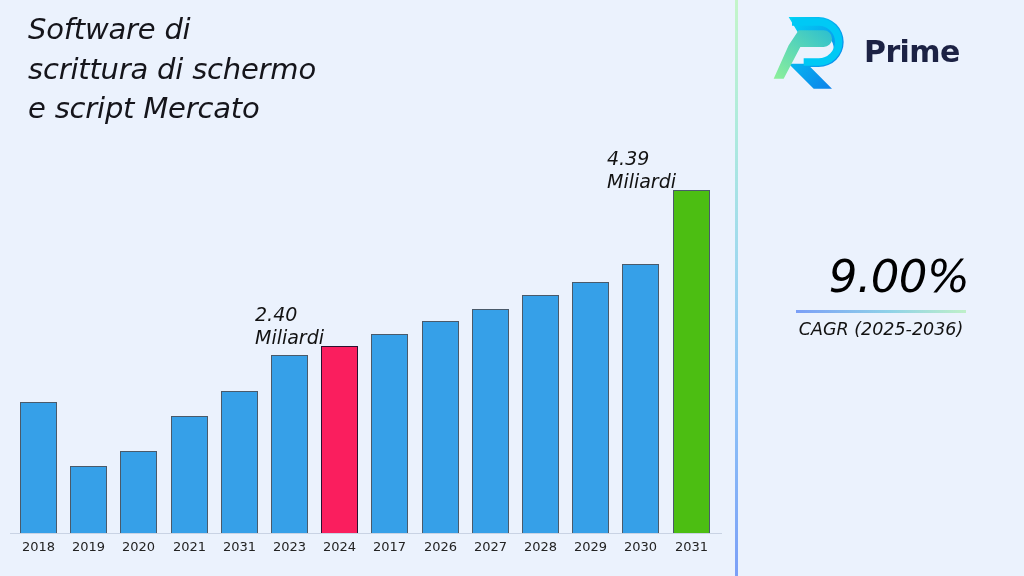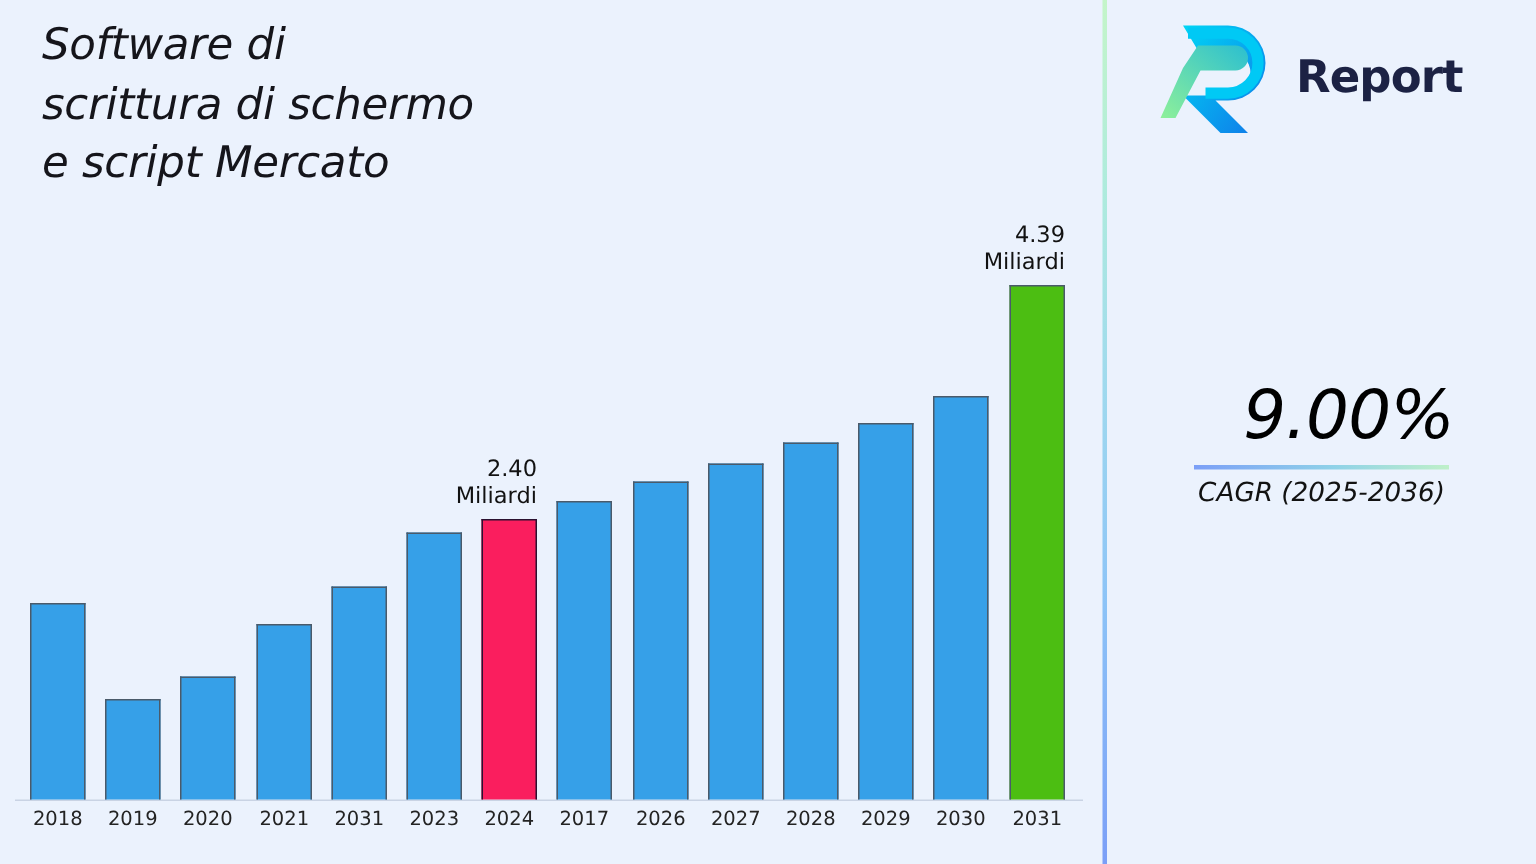--- a/index.html
+++ b/index.html
@@ -39,22 +39,22 @@
 
   .xlab {
     position:absolute; top:539px;
     font-size:13px; color:#232323;
     text-align:center;
     font-family:"DejaVu Sans", sans-serif;
   }
 
   .vlabel {
     position:absolute;
-    font-size:15px; line-height:1.22;
-    color:#121212; text-align:right; white-space:pre-line;
+    font-style:italic; font-size:19px; line-height:1.22;
+    color:#121212; text-align:left; white-space:pre-line;
   }
 
   
   .divider {
     position:absolute; left:735px; top:0; width:2.5px; height:576px;
     background:linear-gradient(to bottom,#C4F5C9 0%,#AEEBDD 22%,#9FD9EE 45%,#8CC3F7 70%,#7B9FF7 100%);
   }
 
   
   .right-panel { position:absolute; left:738px; top:0; width:286px; height:576px; }
@@ -153,21 +153,21 @@
           </defs>
 
           <path d="M22 6 H58 A30 30 0 0 1 58 66 H48 L74 92 H52 L22 62 H58 A18 18 0 0 0 58 26 H34 Z" fill="url(#gA)"></path>
 
           <path d="M26 12 H58 A24 24 0 0 1 58 60 H40" fill="none" stroke="#00C9F5" stroke-width="9"></path>
 
           <path d="M22 40 L34 22 H64 A10 10 0 0 1 64 42 H36 L16 80 H4 Z" fill="url(#gB)"></path>
         </svg>
       </span>
       <span class="logo-text">
-        <span>Report</span><br>
+        <span>Prime</span><br>
       </span>
     </div>
 
     <div class="cagr-block">
       <div class="cagr-value">9.00%</div>
       <div class="cagr-rule"></div>
       <div class="cagr-label">CAGR (2025-2036)</div>
     </div>
 
   </div>

